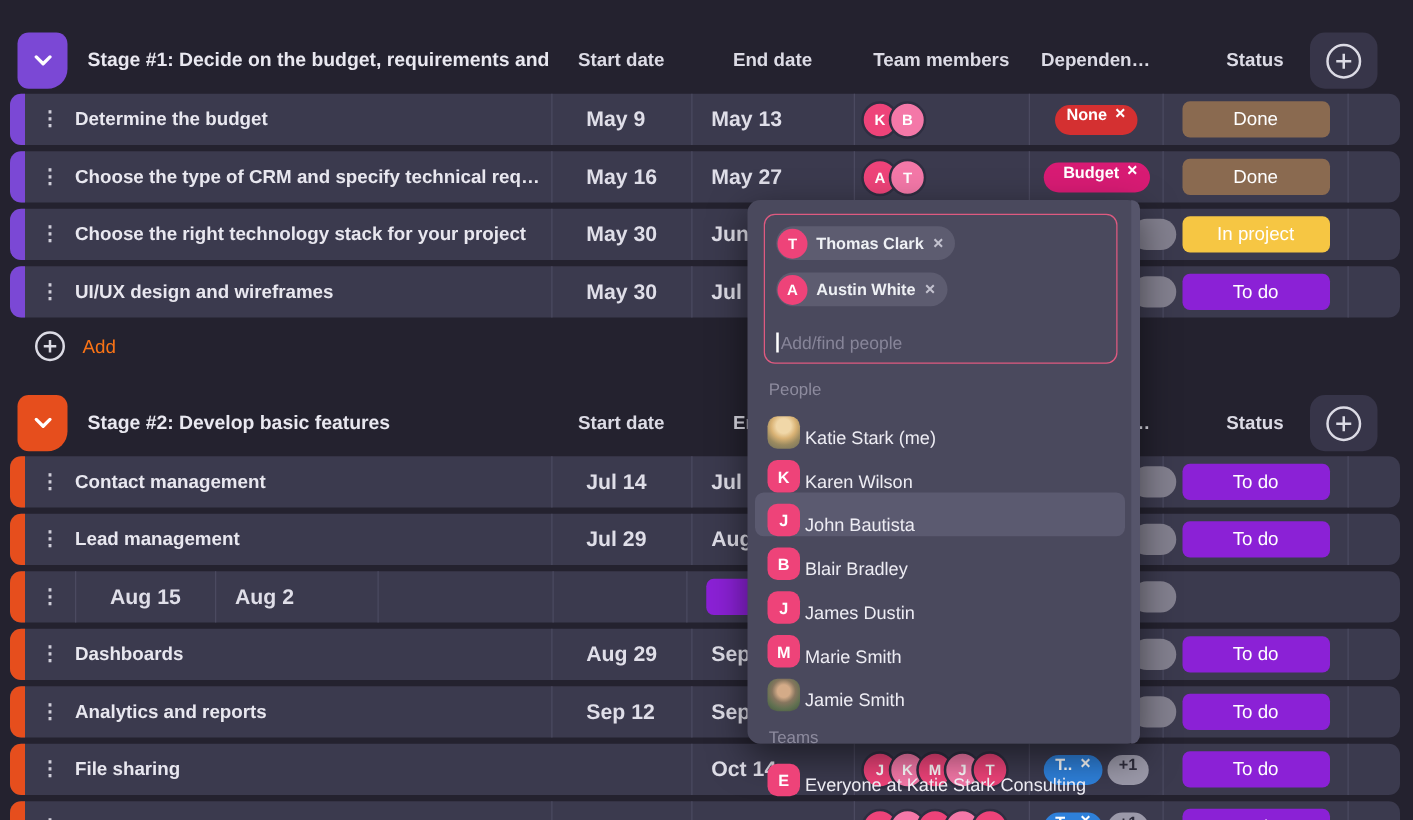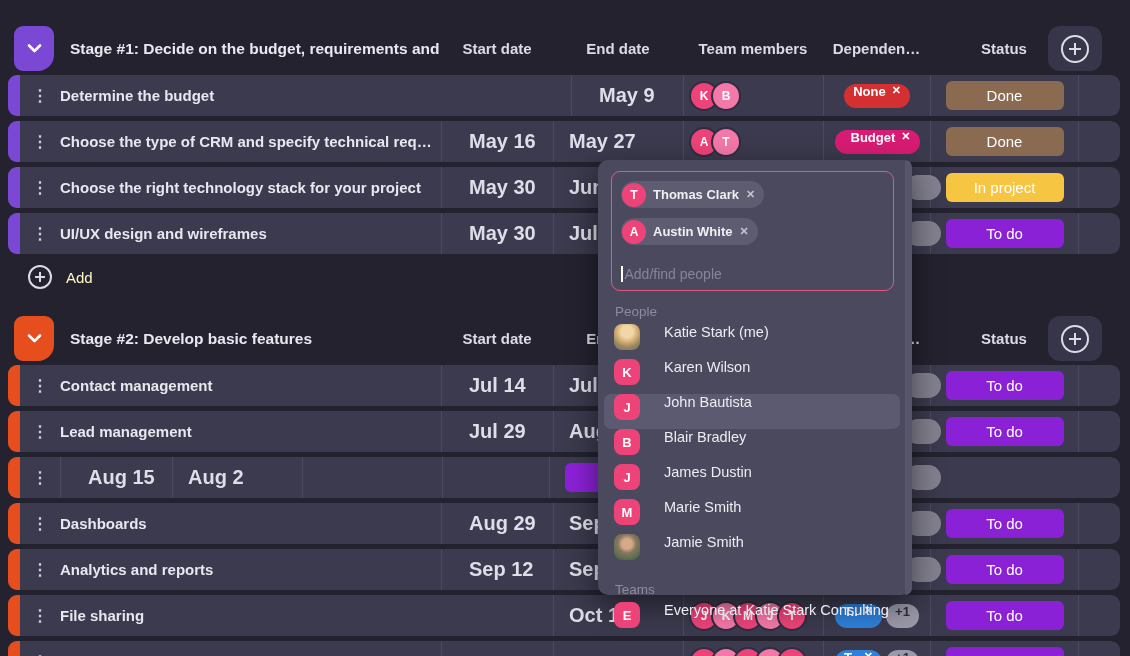--- a/index.html
+++ b/index.html
@@ -22,30 +22,30 @@
   .accent{position:absolute;left:0;top:0;bottom:0;width:12px;border-radius:9px 0 0 9px;}
   .kebab{width:40px;margin-left:12px;text-align:center;color:#cfced9;font-size:16px;font-weight:bold;flex:none;cursor:pointer;line-height:1;}
   .cell-name{flex:1;min-width:0;color:#e8e7ef;font-weight:bold;font-size:15px;white-space:nowrap;overflow:hidden;text-overflow:ellipsis;padding-right:6px;}
   .cell{border-left:1px solid #4b4a60;align-self:stretch;display:flex;align-items:center;box-sizing:border-box;flex:none;}
   .c-start{width:112px;padding-left:27px;}
   .c-end{width:130px;padding-left:15px;}
   .c-team{width:140px;padding-left:5px;}
   .c-dep{width:107px;justify-content:center;gap:4px;}
   .c-status{width:148px;justify-content:center;}
   .c-extra{width:42px;}
-  .date-text{color:#dfdee8;font-weight:bold;font-size:20px;white-space:nowrap;}
+  .date-text{color:#dfdee8;font-weight:bold;font-size:17px;white-space:nowrap;}
   .avatars{display:flex;}
   .avatar{width:26px;height:26px;border-radius:50%;border:2px solid #2f2e41;margin-left:-8px;display:flex;align-items:center;justify-content:center;color:#fff;font-weight:bold;font-size:12px;flex:none;cursor:pointer;}
   .avatar:first-child{margin-left:0;}
   .dep-chip{height:24px;border-radius:12px;padding:0 9px;display:inline-flex;align-items:flex-start;gap:6px;font-size:13px;font-weight:bold;color:#fff;cursor:pointer;white-space:nowrap;}
   .dep-chip .x{font-size:11px;}
   .dep-peek{position:absolute;left:897px;top:8px;width:36px;height:25px;border-radius:13px;background:#83808f;}
   .status-btn{min-width:118px;height:29px;border-radius:6px;display:flex;align-items:center;justify-content:center;color:#fff;font-size:15px;cursor:pointer;padding:0 8px;box-sizing:border-box;}
   
-  .add-row{display:flex;align-items:center;gap:14px;margin:8px 0 0 28px;height:30px;color:#fef9c3;font-size:15px;cursor:pointer;width:90px;}
+  .add-row{display:flex;align-items:center;gap:14px;margin:8px 0 0 28px;height:30px;color:#f97316;font-size:15px;cursor:pointer;width:90px;}
   
   .icon-plus-circle{width:20px;height:20px;border:2px solid #dcdbe5;border-radius:50%;position:relative;flex:none;}
   .icon-plus-circle::before,.icon-plus-circle::after{content:"";position:absolute;background:#dcdbe5;left:50%;top:50%;transform:translate(-50%,-50%);}
   .icon-plus-circle::before{width:10px;height:2px;}
   .icon-plus-circle::after{width:2px;height:10px;}
   .icon-plus-circle.big{width:24px;height:24px;}
   .icon-plus-circle.big::before{width:12px;}
   .icon-plus-circle.big::after{height:12px;}
   
   .popup{position:absolute;left:598px;top:160px;width:314px;height:435px;background:#4a495d;border-radius:10px;box-shadow:0 10px 30px rgba(0,0,0,.5);z-index:10;box-sizing:border-box;}
@@ -53,21 +53,21 @@
   .mp-input{margin:11px 18px 0 13px;border:1.5px solid #df5a80;border-radius:9px;padding:9px 9px 7px 9px;cursor:text;}
   .mp-chips{display:flex;gap:10px;flex-wrap:wrap;}
   .chip{display:inline-flex;align-items:center;gap:7px;background:#5d5c70;border-radius:14px;height:27px;padding-right:9px;flex:none;}
   .chip-avatar{width:24px;height:24px;border-radius:50%;display:flex;align-items:center;justify-content:center;color:#fff;font-weight:bold;font-size:12px;margin-left:1px;}
   .chip-name{color:#eef0f4;font-size:13px;font-weight:bold;white-space:nowrap;}
   .chip-x{color:#c3c2cf;font-size:11px;font-weight:bold;cursor:pointer;}
   .mp-ph{display:flex;align-items:center;margin-top:20px;height:18px;}
   .caret{width:1.5px;height:16px;background:#fff;margin-right:2px;}
   .ph-text{color:#878599;font-size:14px;}
   .mp-label{color:#8d8b9e;font-size:13.5px;margin:13px 0 5px 17px;}
-  .mp-item{display:flex;align-items:flex-start;gap:24px;height:35px;padding:0 10px;margin:0 12px 0 6px;border-radius:7px;color:#edecf3;font-size:14.5px;cursor:pointer;white-space:nowrap;}
+  .mp-item{display:flex;align-items:flex-end;gap:4px;height:35px;padding:0 10px;margin:0 12px 0 6px;border-radius:7px;color:#edecf3;font-size:14.5px;cursor:pointer;white-space:nowrap;}
   .mp-item.hl{background:#5b5a70;}
   .mp-avatar{width:26px;height:26px;border-radius:8px;display:flex;align-items:center;justify-content:center;color:#fff;font-weight:bold;font-size:13px;flex:none;}
   .photo-katie{background:radial-gradient(circle at 50% 30%,#f0d7a8 0 26%,#d9b274 45%,#9b8a60 68%,#70705c 100%);}
   .photo-jamie{background:radial-gradient(circle at 50% 38%,#d4ab88 0 24%,#87765f 45%,#5f7050 70%,#46543f 100%);}
 </style>
 </head>
 <body>
 
 <div id="board">
     <div class="group-header first">
@@ -86,20 +86,23 @@
         <span class="icon-plus-circle big"></span>
       </div>
     </div>
     <div class="task-row">
       <div class="accent" style="background: rgb(123, 72, 213);"></div>
       <div class="kebab">⋮</div>
       <div class="cell-name">Determine the budget</div>
       <div class="cell c-start">
         <span class="date-text">May 9</span>
       </div>
+      <div class="cell c-end">
+        <span class="date-text">May 13</span>
+      </div>
       <div class="cell c-team">
         <div class="avatars">
           <div class="avatar" style="background: rgb(238, 67, 121);">K</div>
           <div class="avatar" style="background: rgb(244, 120, 168);">B</div>
         </div>
       </div>
       <div class="cell c-dep">
         <div class="dep-chip" style="background: rgb(212, 48, 49);">
           <span>None</span>
           <span class="x">✕</span>

